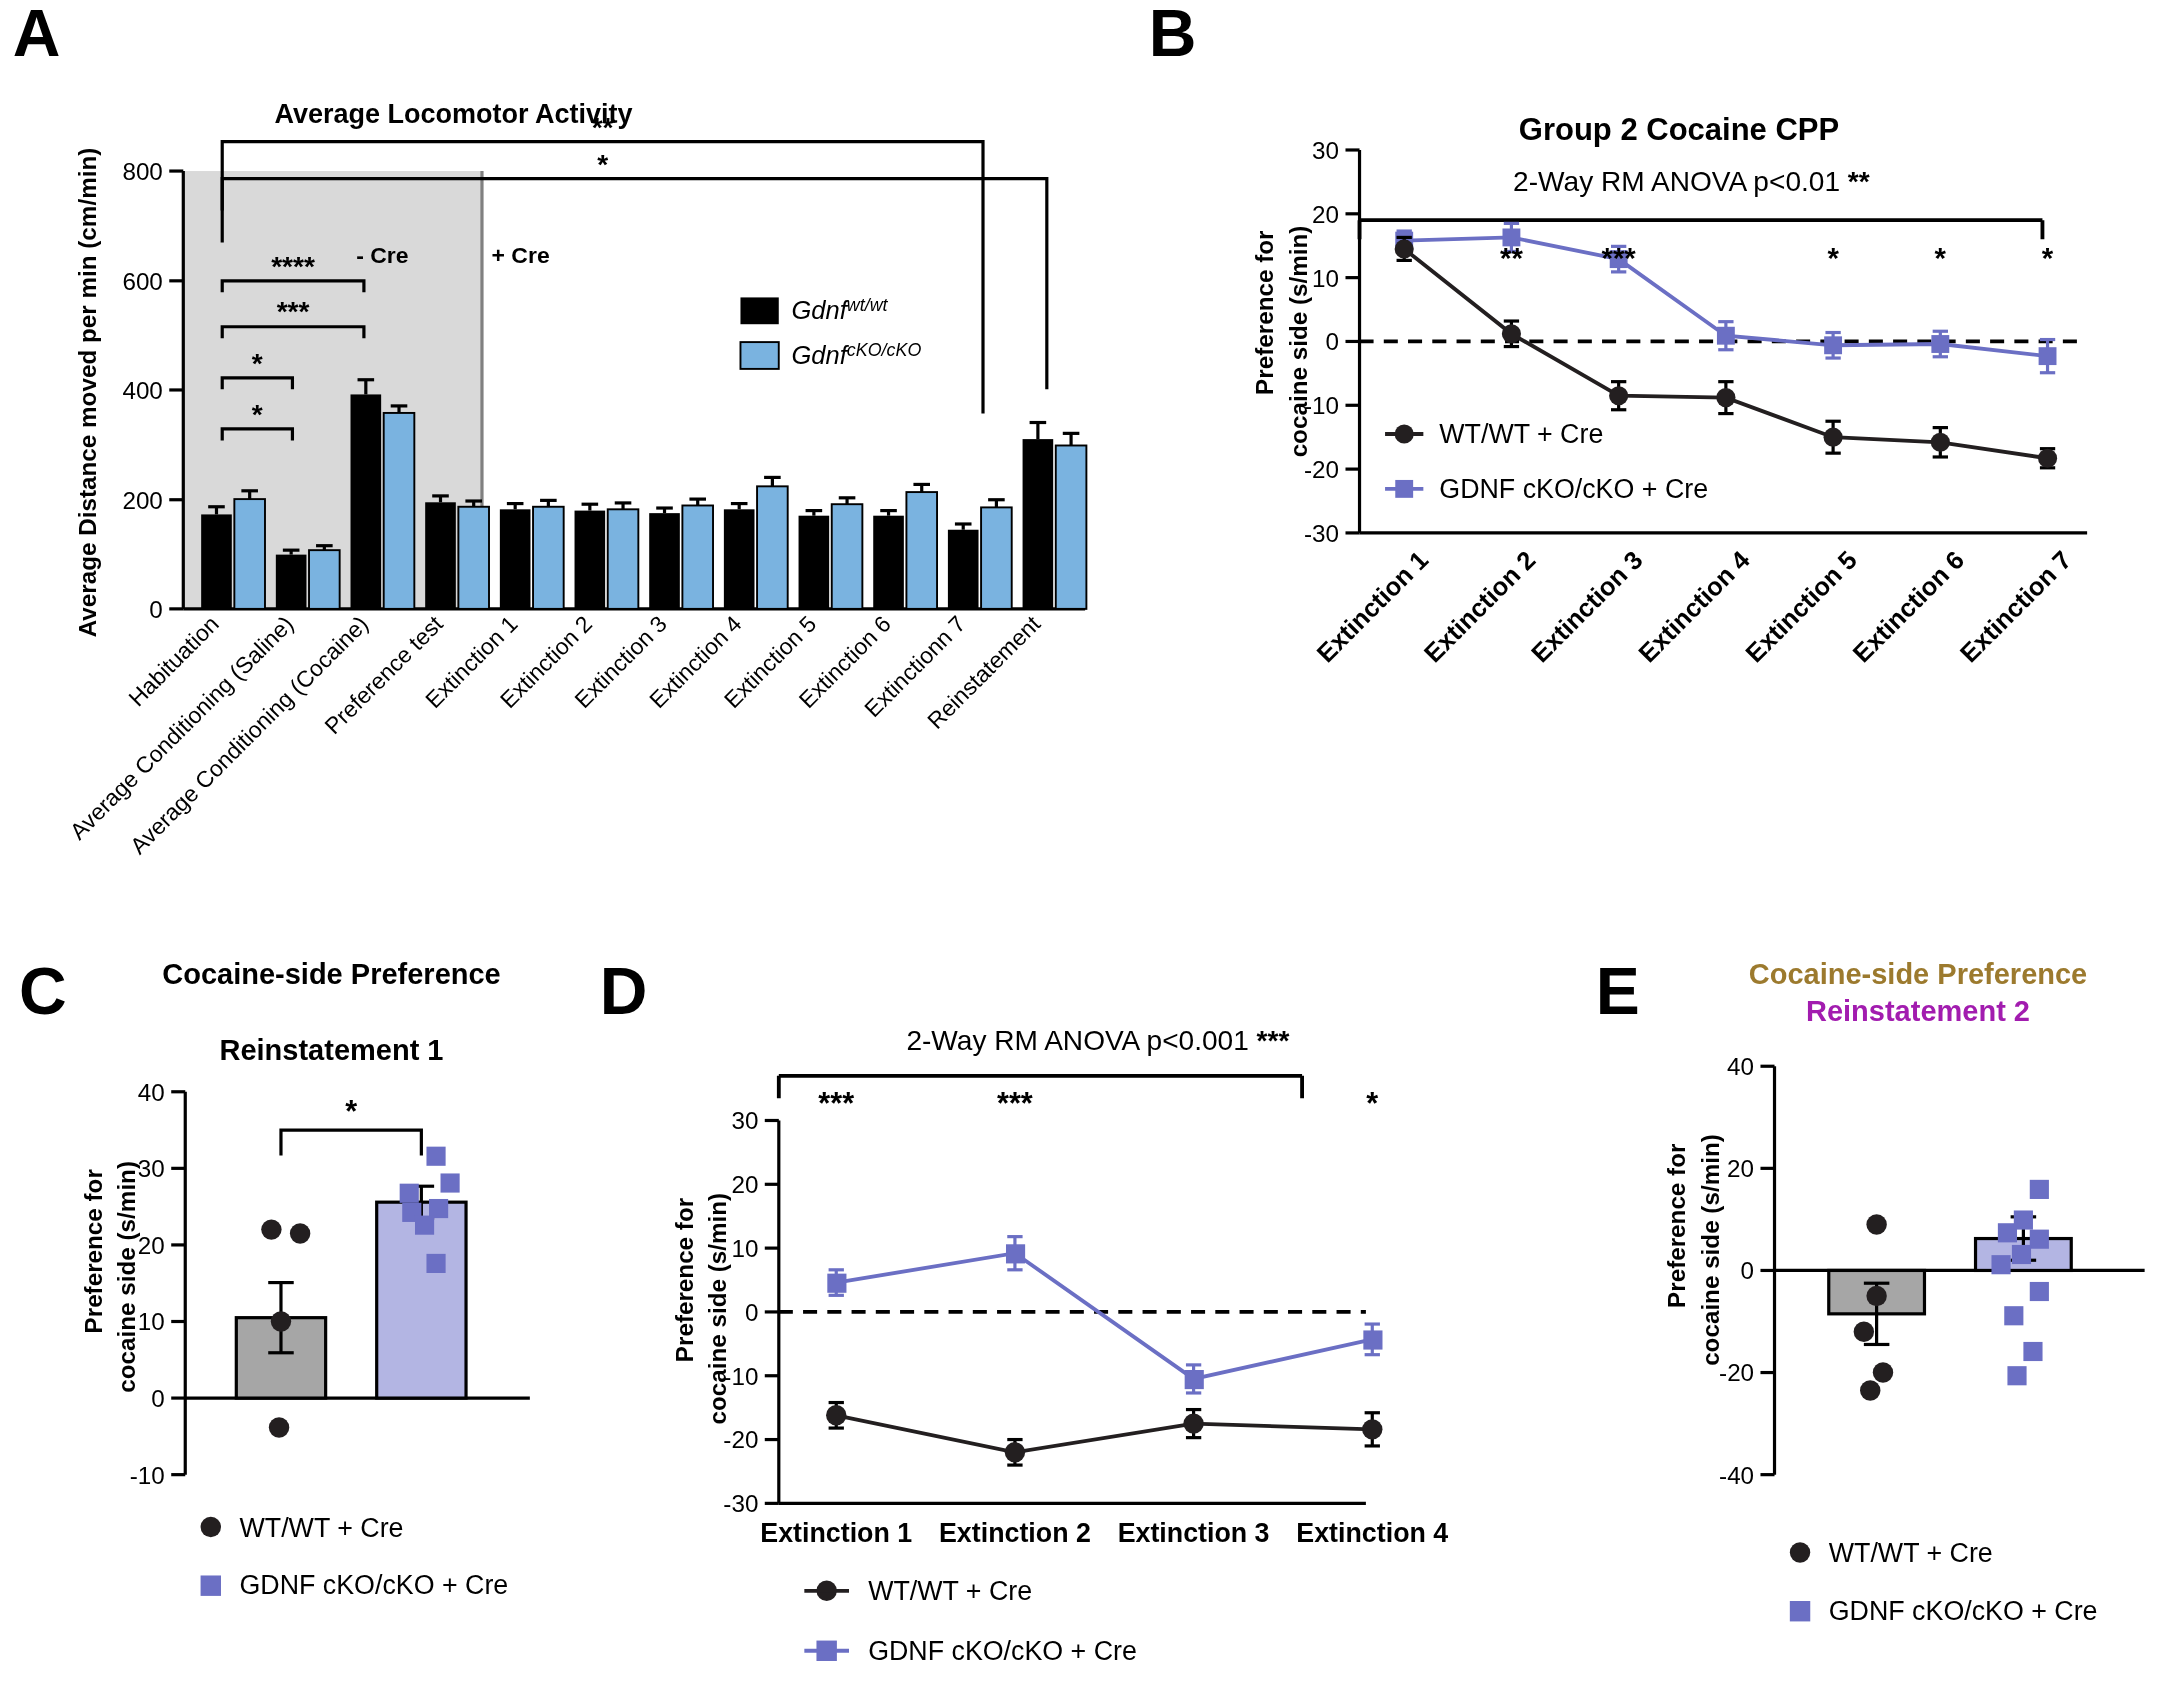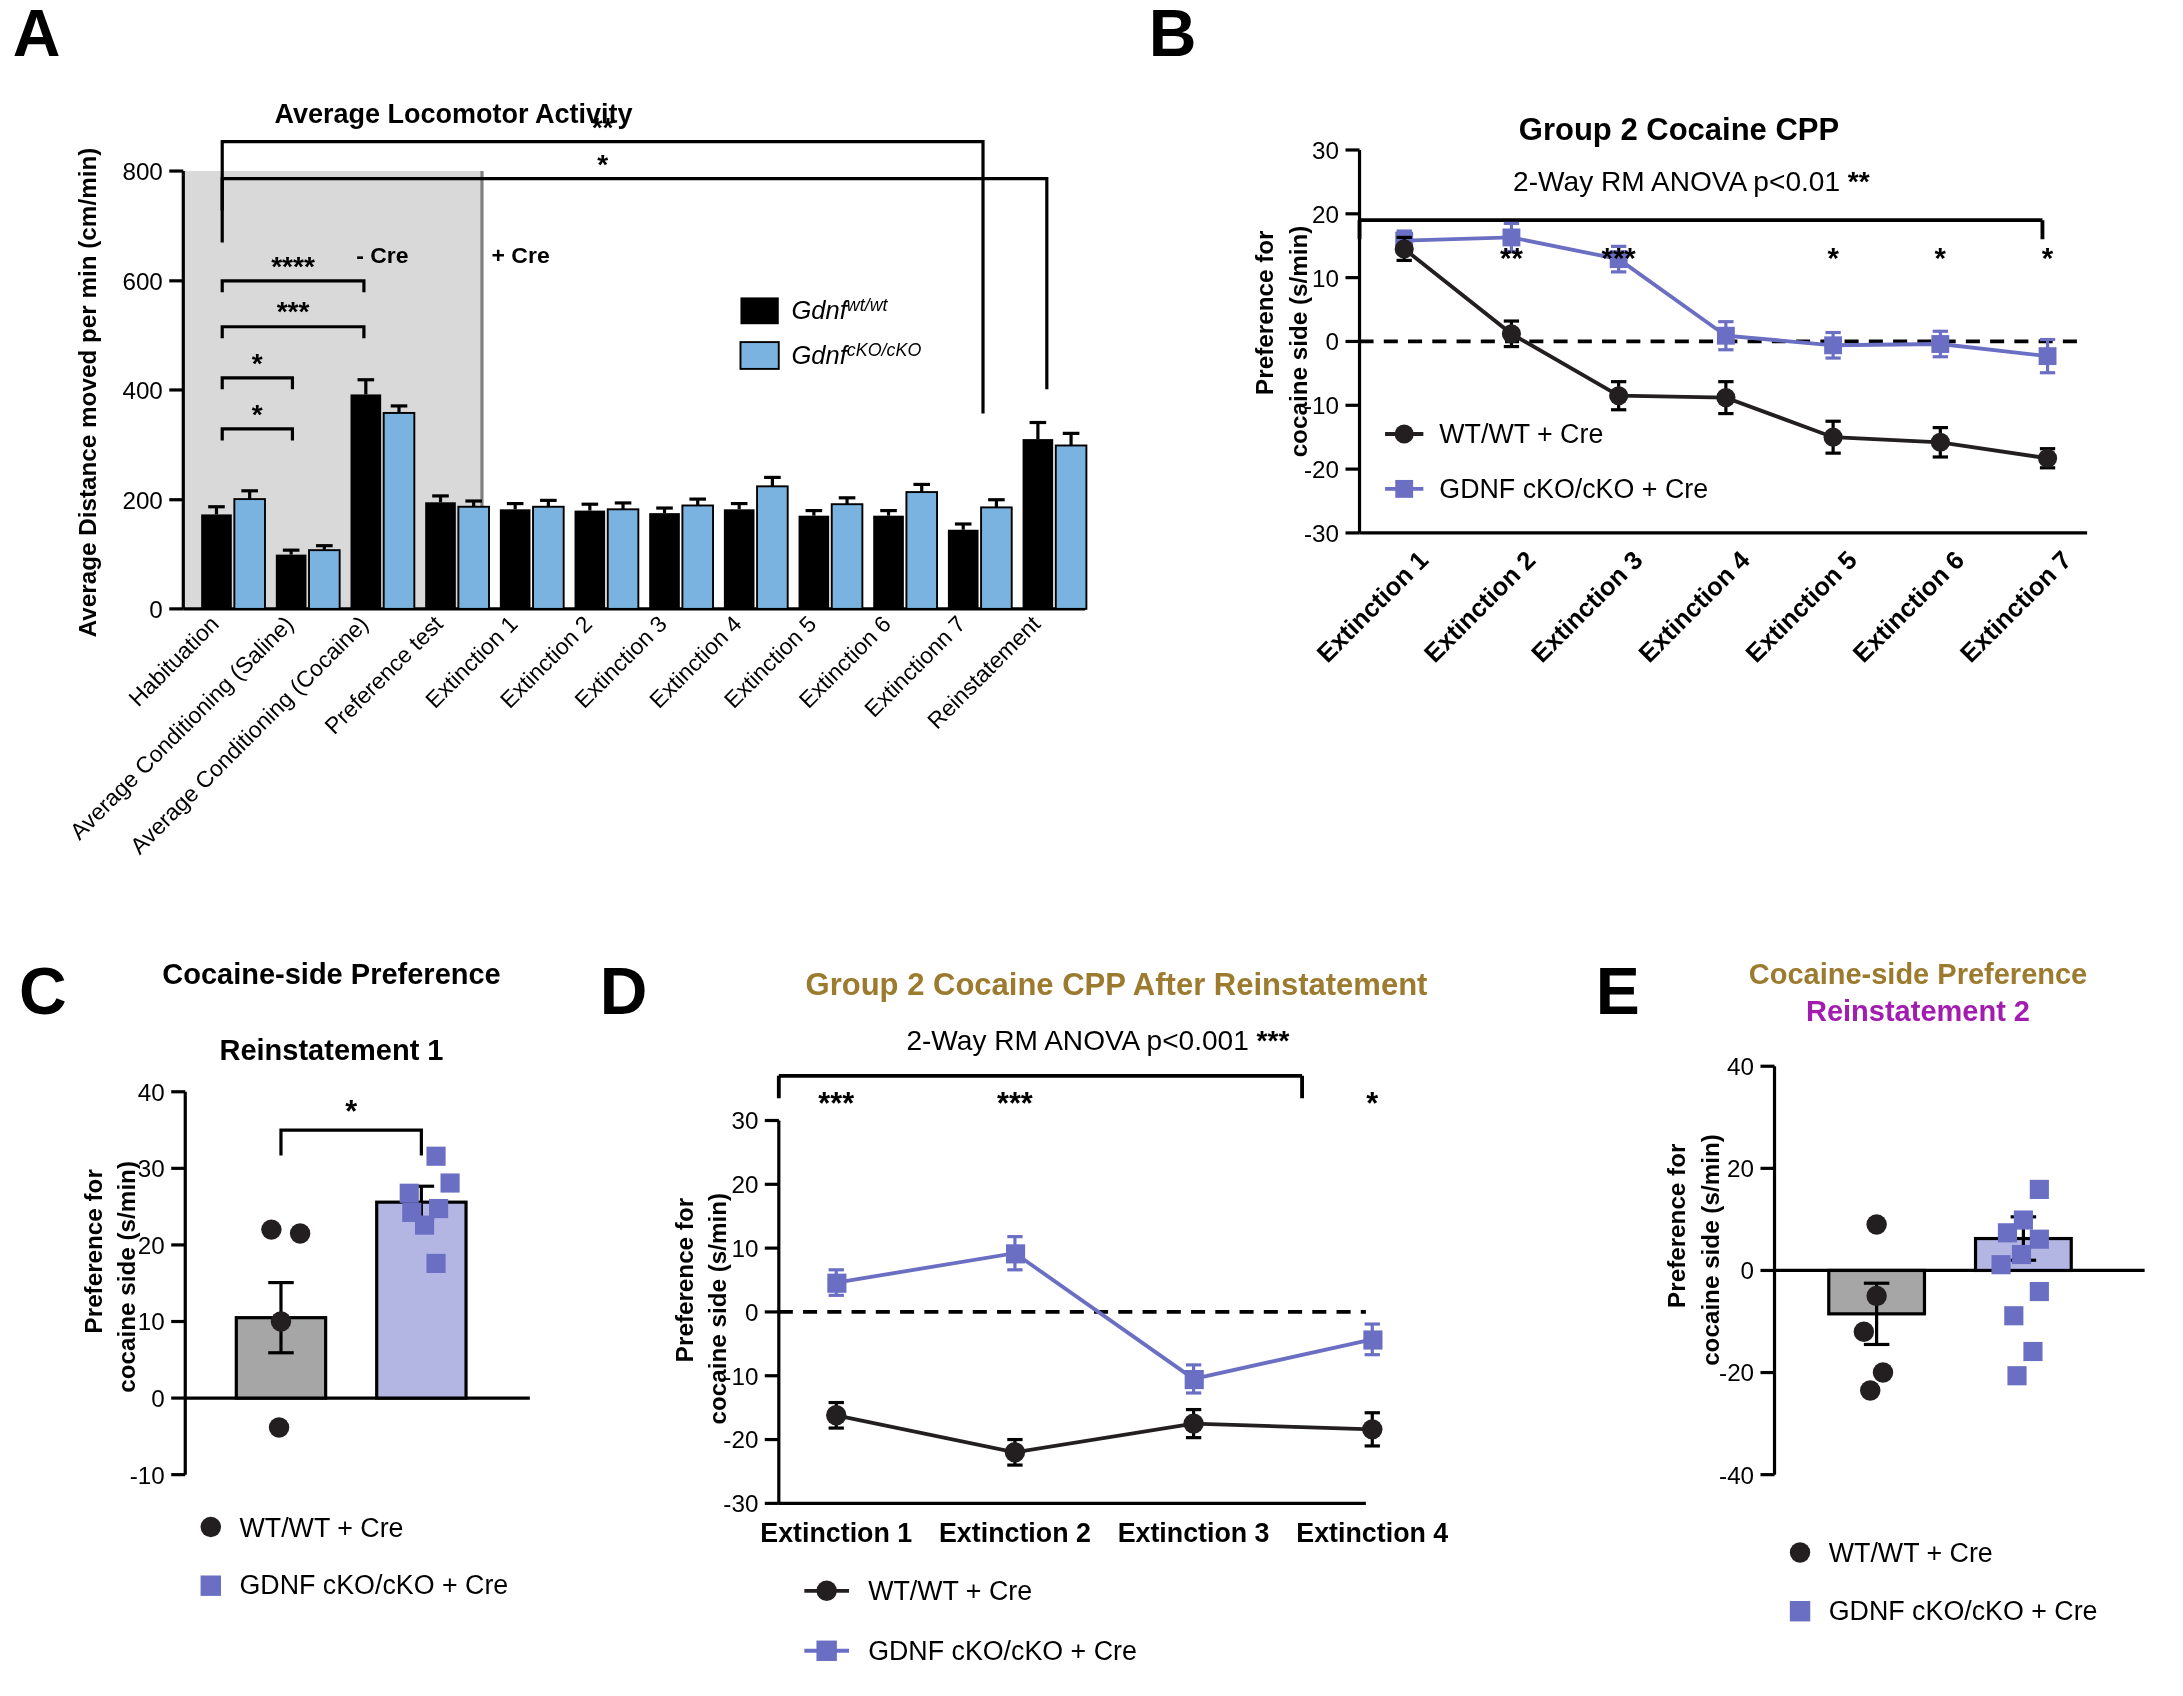--- a/index.html
+++ b/index.html
@@ -364,21 +364,20 @@
 
     <circle cx="330" cy="912" r="16" fill="#231f20"></circle>
     <text x="375" y="927" font-size="42">WT/WT + Cre</text>
     <rect x="314" y="988" width="32" height="32" fill="#6b6fc4"></rect>
     <text x="375" y="1017" font-size="42">GDNF cKO/cKO + Cre</text>
   </svg>
 </div>
 
 <div class="panel" style="left:587px;top:945px;width:1009px;height:753px;">
   <div class="plabel" style="position:absolute;left:12.8px;top:12.8px;">D</div>
-  <div class="title" style="position:absolute;left:102px;top:22.3px;width:855px;font-size:31px;color:#9c7a2e;">Group 2 Cocaine CPP After Reinstatement</div>
 
   <svg width="1009" height="753" style="position:absolute;left:0;top:0;" viewBox="0 0 1580 1180">
     <text x="800" y="165" font-size="44" text-anchor="middle">2-Way RM ANOVA p&lt;0.001 <tspan font-weight="bold">***</tspan></text>
     <path d="M300,205 L300,240 M300,205 L1120,205 M1120,205 L1120,240" stroke="#000" stroke-width="6" fill="none"></path>
 
     <line class="axis-line" x1="300" y1="275" x2="300" y2="875"></line>
     <line class="axis-line" x1="300" y1="875" x2="1220" y2="875"></line>
 
     <g class="ticklab" text-anchor="end">
       <line class="tick" x1="278" y1="275" x2="300" y2="275"></line>

